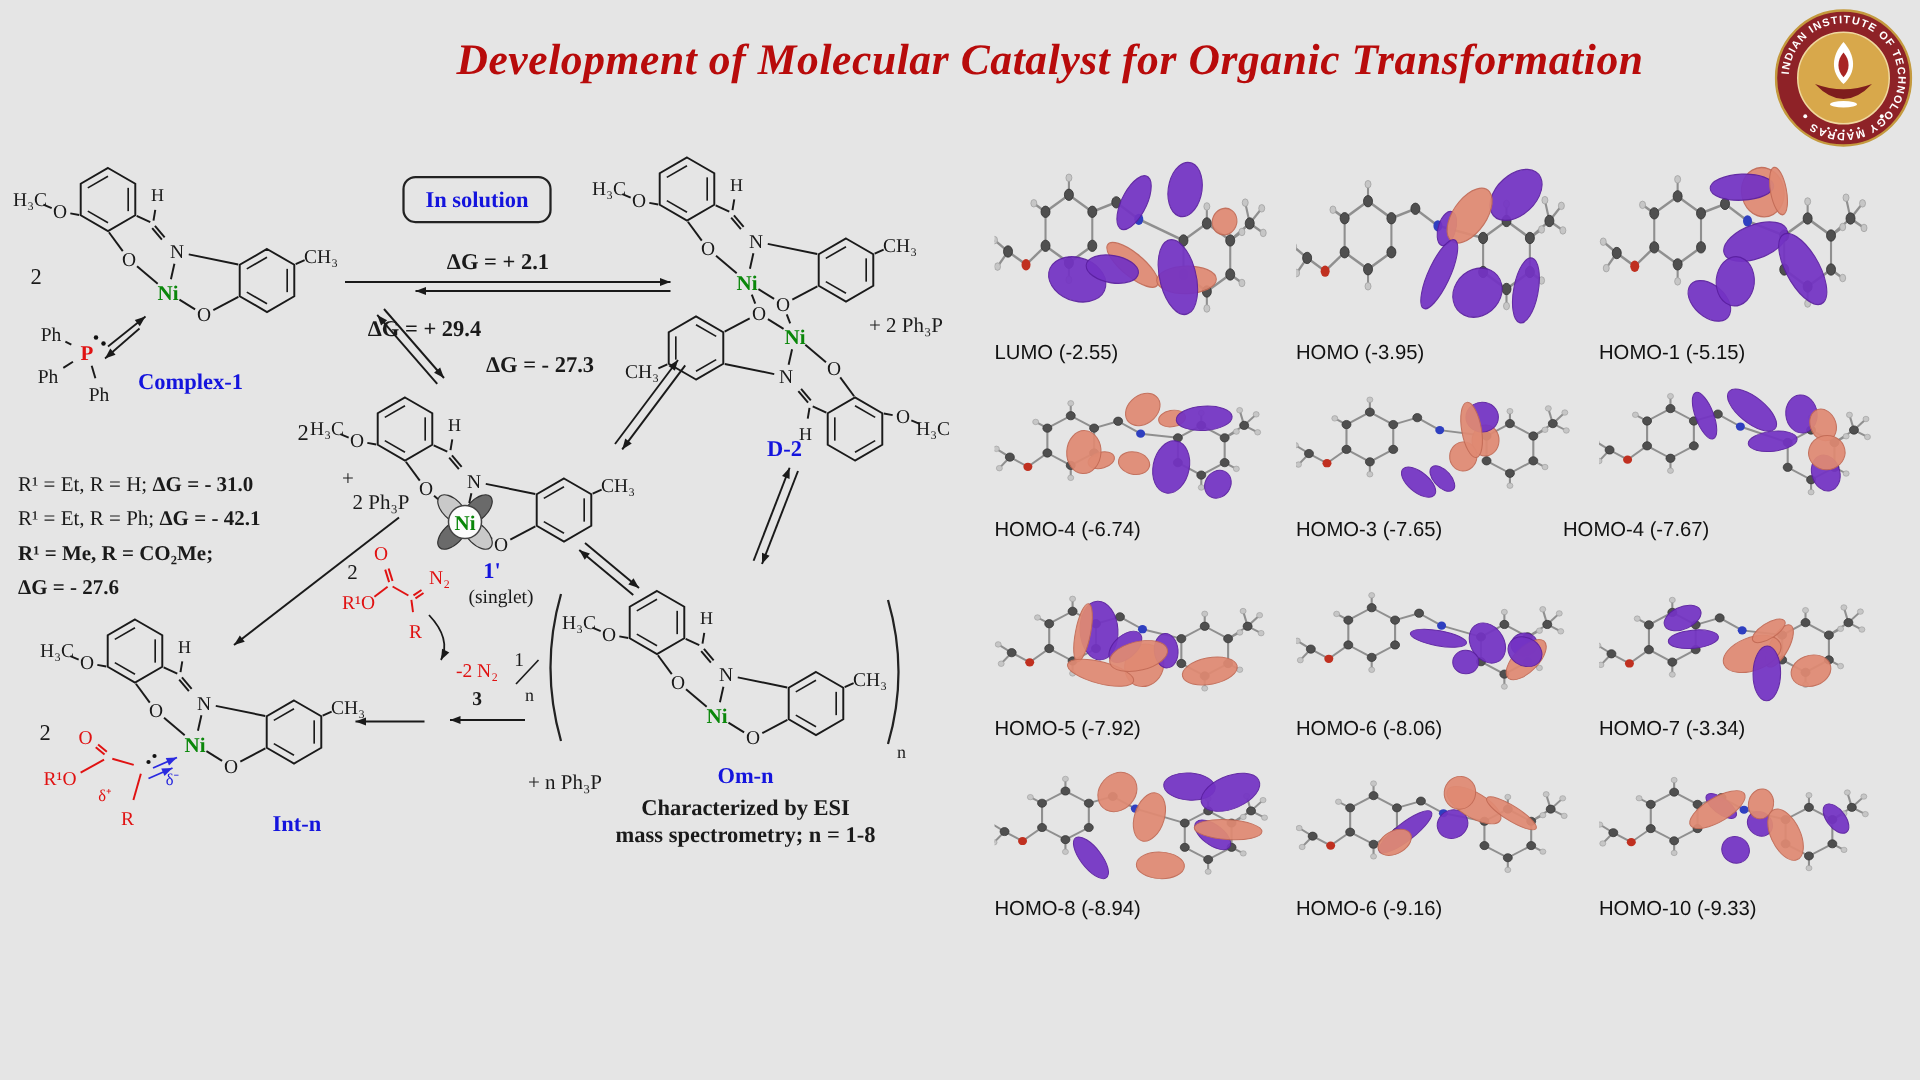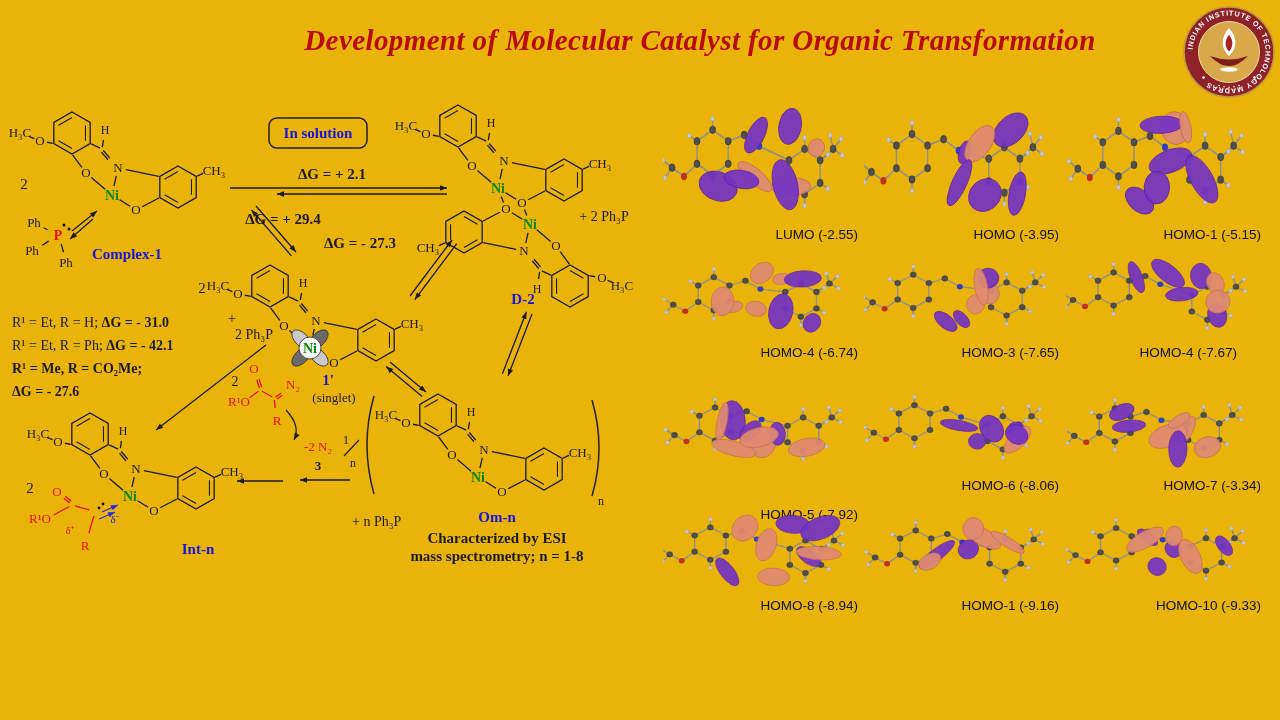--- a/index.html
+++ b/index.html
@@ -1,23 +1,23 @@
 <!DOCTYPE html>
 <html><head>
 <meta charset="utf-8">
 <style>
   html,body{margin:0;padding:0;background:#fff;width:1280px;height:720px;overflow:hidden;
     font-family:"Liberation Serif",serif;position:relative;}
-  #stage{position:absolute;inset:0;width:1280px;height:720px;background:#eab308;}
+  #stage{position:absolute;inset:0;width:1280px;height:720px;background:#e5e5e5;}
   .title{position:absolute;left:130px;top:24px;width:1140px;text-align:center;
     font-family:"Liberation Serif",serif;font-size:29px;font-weight:bold;font-style:italic;
     color:#b80b0b;letter-spacing:.4px;white-space:nowrap;}
   #scheme{position:absolute;left:0;top:0;width:660px;height:720px;}
   #orbitals{position:absolute;inset:0;}
-  .mo-label{position:absolute;width:195px;text-align:right;
+  .mo-label{position:absolute;width:195px;text-align:left;
     font-family:"Liberation Sans",sans-serif;font-size:13.5px;color:#111;}
   .caption{position:absolute;left:665px;top:646px;width:590px;
     font-family:"Liberation Serif",serif;font-size:16.5px;line-height:22px;color:#111;}
   .cap-blue{color:#2222cc;}
   .cap-bold{font-weight:bold;}
   #logo{position:absolute;left:1183px;top:6px;width:92px;height:92px;}
 </style>
 </head>
 <body>
 <div id="stage">
@@ -846,21 +846,21 @@
           <ellipse cx="143.5473894032922" cy="71.05113168724279" rx="18.567193930041153" ry="9.608299039780523" fill="#e08a73" stroke="#c26a55" stroke-width="0.7" opacity="0.93" transform="rotate(168 143.5473894032922 71.05113168724279)"></ellipse>
           <ellipse cx="69.67740483539094" cy="41.68883744855967" rx="21.301376028806587" ry="12.609739368998628" fill="#7433c4" stroke="#5a1fa0" stroke-width="0.7" opacity="0.93" transform="rotate(87 69.67740483539094 41.68883744855967)"></ellipse>
           <ellipse cx="99.83519804526749" cy="66.86358024691359" rx="15.563335905349795" ry="12.870438957475994" fill="#e08a73" stroke="#c26a55" stroke-width="0.7" opacity="0.93" transform="rotate(104 99.83519804526749 66.86358024691359)"></ellipse>
           <ellipse cx="59.02076903292181" cy="43.24202674897119" rx="21.353073559670783" ry="5.057064471879286" fill="#e08a73" stroke="#c26a55" stroke-width="0.7" opacity="0.93" transform="rotate(100 59.02076903292181 43.24202674897119)"></ellipse>
           <ellipse cx="87.2341177983539" cy="53.49084362139917" rx="13.670588991769549" ry="7.8362825788751715" fill="#7433c4" stroke="#5a1fa0" stroke-width="0.7" opacity="0.93" transform="rotate(133 87.2341177983539 53.49084362139917)"></ellipse>
           <ellipse cx="114.47524434156378" cy="56.2766975308642" rx="12.515882201646091" ry="7.874759945130315" fill="#7433c4" stroke="#5a1fa0" stroke-width="0.7" opacity="0.93" transform="rotate(86 114.47524434156378 56.2766975308642)"></ellipse>
           <ellipse cx="70.74414866255144" cy="72.26625514403293" rx="22.888953189300413" ry="7.839163237311386" fill="#e08a73" stroke="#c26a55" stroke-width="0.7" opacity="0.93" transform="rotate(16 70.74414866255144 72.26625514403293)"></ellipse>
           <ellipse cx="96.04083076131687" cy="60.12618312757201" rx="19.78980195473251" ry="10.396159122085049" fill="#e08a73" stroke="#c26a55" stroke-width="0.7" opacity="0.93" transform="rotate(165 96.04083076131687 60.12618312757201)"></ellipse>
         </g>
       </svg>
-      <div class="mo-label" style="left: 663px; top: 507px;">HOMO-5 (-7.92)</div>
+      <div class="mo-label" style="left: 663px; top: 478px;">HOMO-5 (-7.92)</div>
       <svg viewBox="0 0 195 100" preserveAspectRatio="none" style="position: absolute; left: 864px; top: 382px; width: 195px; height: 92px;">
         <g>
           <line x1="50.46864711934156" y1="25.154783950617286" x2="66.05710438746146" y2="34.154783950617286" stroke="#8f8f8f" stroke-width="1.4"></line>
           <line x1="138.91345164609052" y1="37.281687242798355" x2="154.50190891421042" y2="46.281687242798355" stroke="#8f8f8f" stroke-width="1.4"></line>
           <line x1="66.05710438746146" y1="34.154783950617286" x2="66.05710438746146" y2="52.154783950617286" stroke="#8f8f8f" stroke-width="1.4"></line>
           <line x1="154.50190891421042" y1="46.281687242798355" x2="154.50190891421042" y2="64.28168724279836" stroke="#8f8f8f" stroke-width="1.4"></line>
           <line x1="66.05710438746146" y1="52.154783950617286" x2="50.46864711934156" y2="61.154783950617286" stroke="#8f8f8f" stroke-width="1.4"></line>
           <line x1="154.50190891421042" y1="64.28168724279836" x2="138.91345164609052" y2="73.28168724279836" stroke="#8f8f8f" stroke-width="1.4"></line>
           <line x1="50.46864711934156" y1="61.154783950617286" x2="34.880189851221665" y2="52.154783950617286" stroke="#8f8f8f" stroke-width="1.4"></line>
           <line x1="138.91345164609052" y1="73.28168724279836" x2="123.32499437797063" y2="64.28168724279836" stroke="#8f8f8f" stroke-width="1.4"></line>
@@ -1137,21 +1137,21 @@
         </g>
         <g>
           <ellipse cx="72.8974408436214" cy="56.187928669410155" rx="22.764467592592595" ry="6.324211248285322" fill="#7433c4" stroke="#5a1fa0" stroke-width="0.7" opacity="0.93" transform="rotate(139 72.8974408436214 56.187928669410155)"></ellipse>
           <ellipse cx="65.78671553497942" cy="63.94909122085048" rx="12.257908950617285" ry="8.189849108367627" fill="#e08a73" stroke="#c26a55" stroke-width="0.7" opacity="0.93" transform="rotate(145 65.78671553497942 63.94909122085048)"></ellipse>
           <ellipse cx="104.37043467078189" cy="50.469513031550065" rx="9.94579475308642" ry="10.870301783264747" fill="#7433c4" stroke="#5a1fa0" stroke-width="0.7" opacity="0.93" transform="rotate(30 104.37043467078189 50.469513031550065)"></ellipse>
           <ellipse cx="118.6485982510288" cy="36.41586076817558" rx="20.828125" ry="9.032235939643346" fill="#e08a73" stroke="#c26a55" stroke-width="0.7" opacity="0.93" transform="rotate(34 118.6485982510288 36.41586076817558)"></ellipse>
           <ellipse cx="143.62120627572017" cy="42.454801097393684" rx="19.904899691358025" ry="5.342318244170096" fill="#e08a73" stroke="#c26a55" stroke-width="0.7" opacity="0.93" transform="rotate(35 143.62120627572017 42.454801097393684)"></ellipse>
           <ellipse cx="109.28825874485597" cy="27.253000685871058" rx="12.176118827160494" ry="10.46721536351166" fill="#e08a73" stroke="#c26a55" stroke-width="0.7" opacity="0.93" transform="rotate(95 109.28825874485597 27.253000685871058)"></ellipse>
         </g>
       </svg>
-      <div class="mo-label" style="left: 864px; top: 598px;">HOMO-1 (-9.16)</div>
+      <div class="mo-label" style="left: 864px; top: 598px;">HOMO-6 (-9.16)</div>
       <svg viewBox="0 0 195 100" preserveAspectRatio="none" style="position: absolute; left: 1066px; top: 504px; width: 195px; height: 90px;">
         <g>
           <line x1="50.10434670781893" y1="26.796656378600822" x2="65.69280397593883" y2="35.79665637860082" stroke="#8f8f8f" stroke-width="1.4"></line>
           <line x1="139.96890432098766" y1="38.04701646090535" x2="155.55736158910756" y2="47.04701646090535" stroke="#8f8f8f" stroke-width="1.4"></line>
           <line x1="65.69280397593883" y1="35.79665637860082" x2="65.69280397593883" y2="53.79665637860082" stroke="#8f8f8f" stroke-width="1.4"></line>
           <line x1="155.55736158910756" y1="47.04701646090535" x2="155.55736158910756" y2="65.04701646090534" stroke="#8f8f8f" stroke-width="1.4"></line>
           <line x1="65.69280397593883" y1="53.79665637860082" x2="50.10434670781893" y2="62.79665637860082" stroke="#8f8f8f" stroke-width="1.4"></line>
           <line x1="155.55736158910756" y1="65.04701646090534" x2="139.96890432098766" y2="74.04701646090535" stroke="#8f8f8f" stroke-width="1.4"></line>
           <line x1="50.10434670781893" y1="62.79665637860082" x2="34.51588943969903" y2="53.79665637860082" stroke="#8f8f8f" stroke-width="1.4"></line>
           <line x1="139.96890432098766" y1="74.04701646090535" x2="124.38044705286777" y2="65.04701646090534" stroke="#8f8f8f" stroke-width="1.4"></line>

